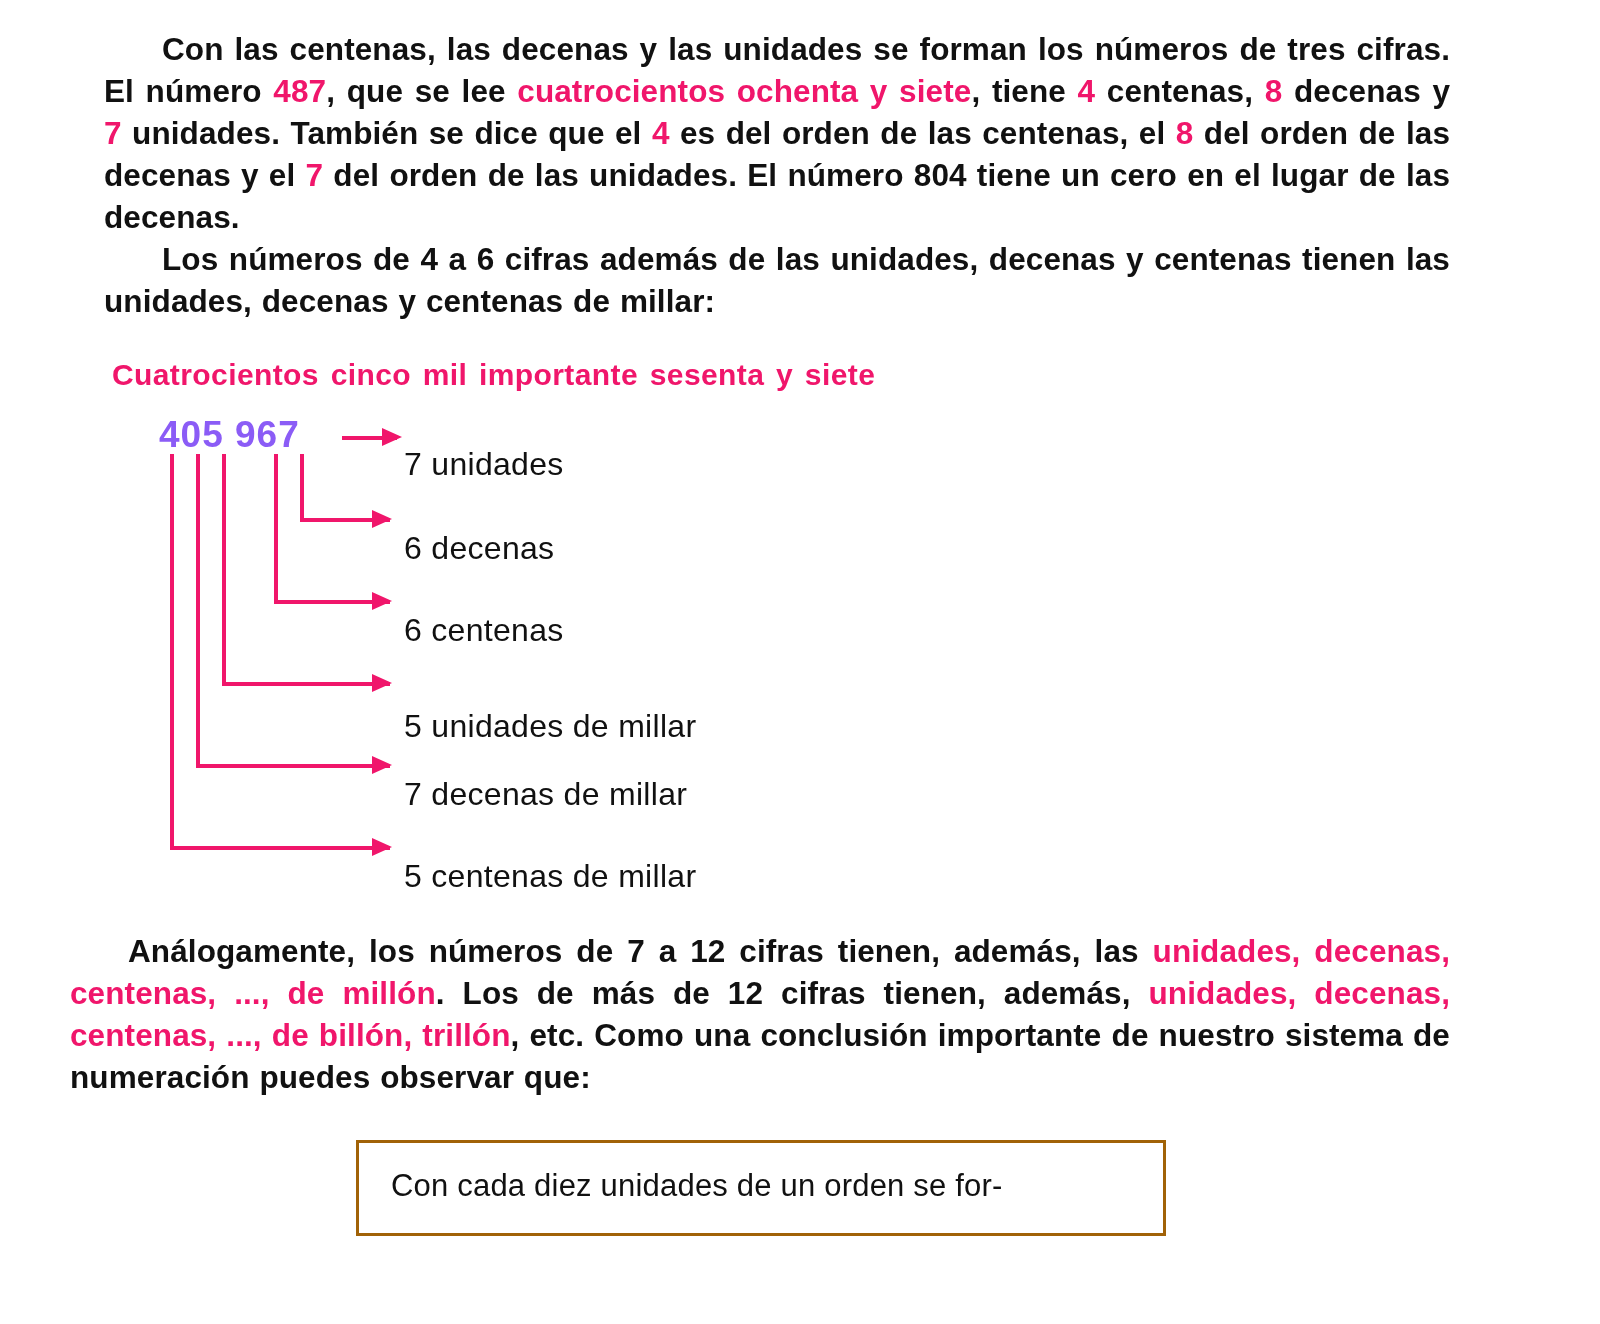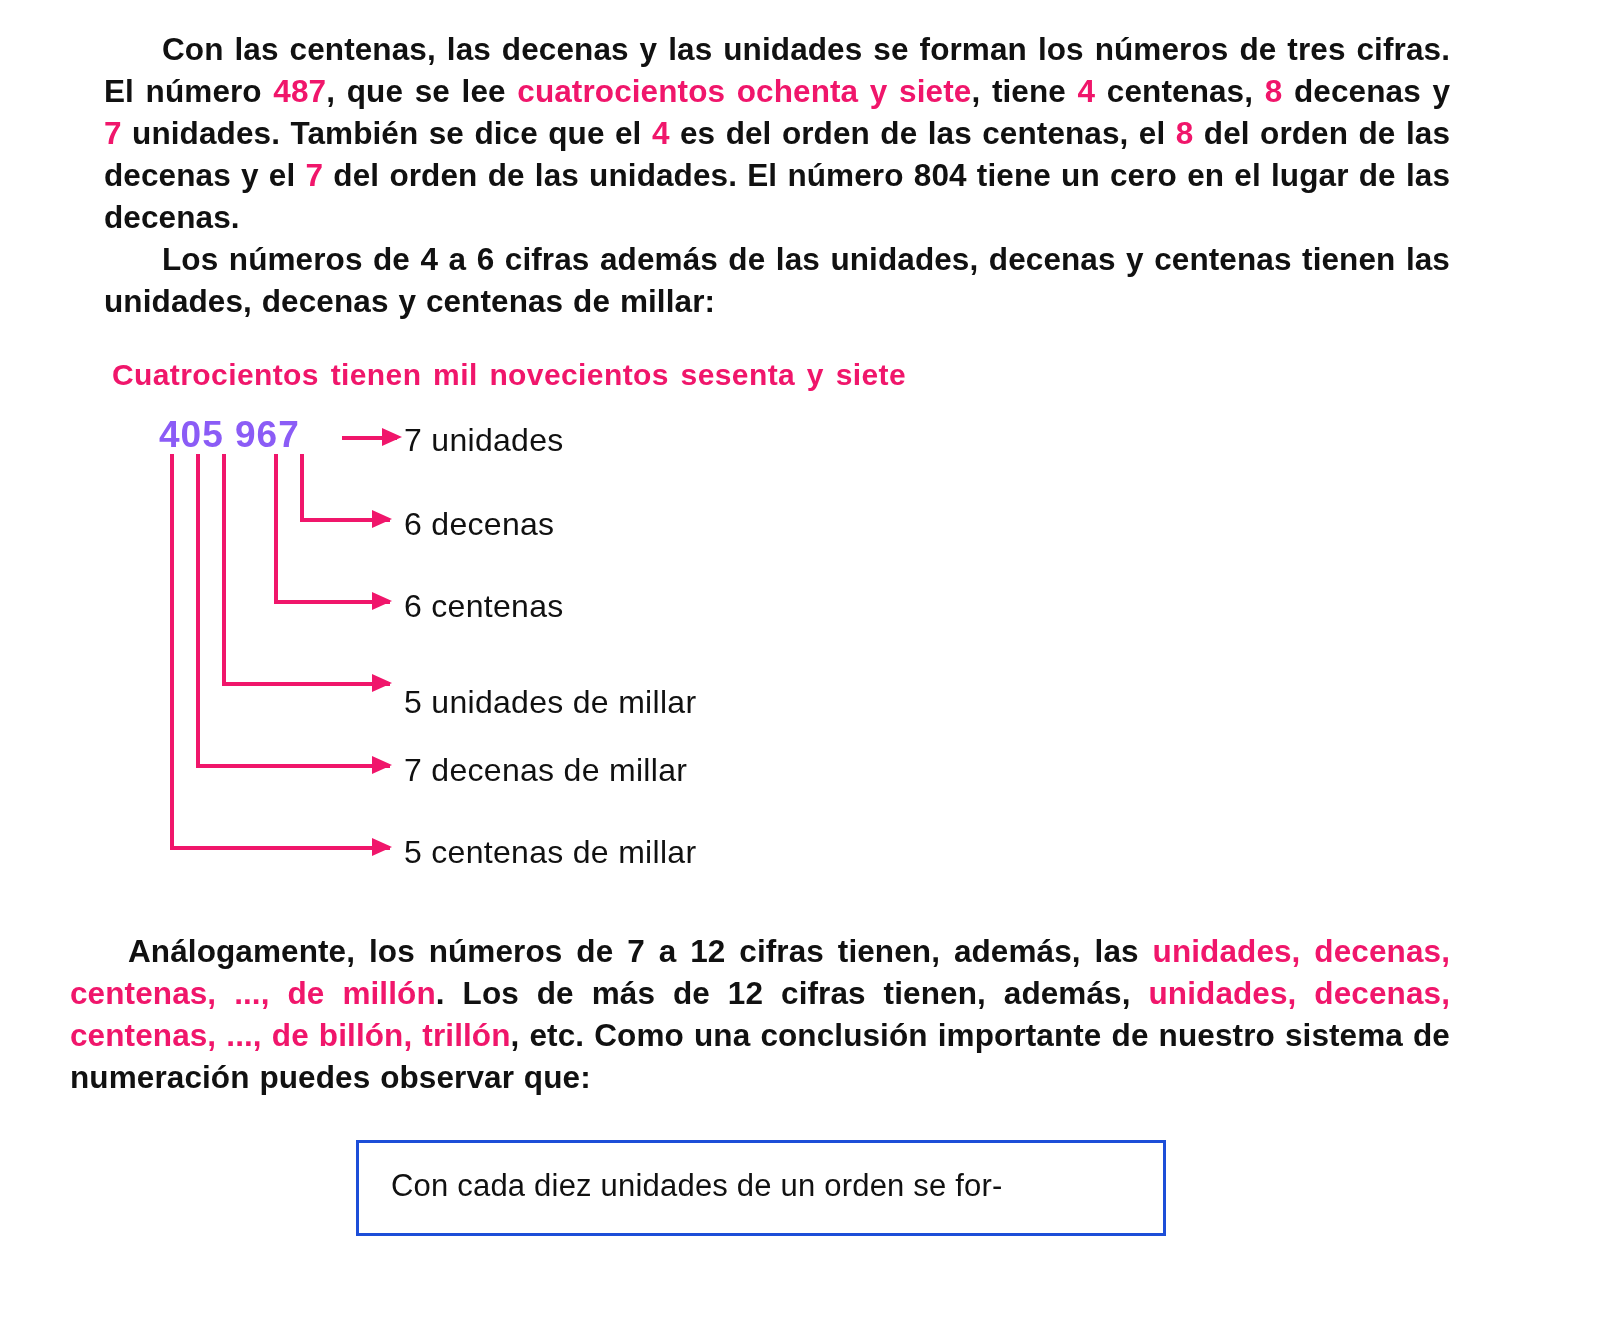--- a/index.html
+++ b/index.html
@@ -65,20 +65,21 @@
     letter-spacing: 1px;
     color: #8b5cf6;
     white-space: pre;
   }
   .dg-label {
     position: absolute;
     font-size: 32px;
     color: #111111;
     white-space: nowrap;
     letter-spacing: 0.3px;
+    margin-top: 24px;
   }
   .ln {
     position: absolute;
     background: #f0166b;
   }
   .vln { width: 4px; }
   .hln { height: 4px; }
   .arrow {
     position: absolute;
     width: 0; height: 0;
@@ -86,21 +87,21 @@
     border-bottom: 9px solid transparent;
     border-left: 20px solid #f0166b;
   }
   
   .conclusion {
     position: absolute;
     left: 356px;
     top: 1140px;
     width: 810px;
     box-sizing: border-box;
-    border: 3px solid #1d4ed8;
+    border: 3px solid #a16207;
     padding: 22px 30px 26px 32px;
   }
   .conclusion p {
     margin: 0;
     font-size: 31px;
     line-height: 42px;
     color: #111111;
     letter-spacing: 0.2px;
   }
   .bottom-paras {
@@ -112,21 +113,21 @@
 </style>
 </head>
 <body>
 
 <div class="page">
 
   <p class="para"><span class="indent"></span><span class="blk">Con las centenas, las decenas y las unidades se forman los números de tres cifras. El número </span><span class="pink">487</span><span class="blk">, que se lee </span><span class="pink">cuatrocientos ochenta y siete</span><span class="blk">, tiene </span><span class="pink">4</span><span class="blk"> centenas, </span><span class="pink">8</span><span class="blk"> decenas y </span><span class="pink">7</span><span class="blk"> unidades. También se dice que el </span><span class="pink">4</span><span class="blk"> es del orden de las centenas, el </span><span class="pink">8</span><span class="blk"> del orden de las decenas y el </span><span class="pink">7</span><span class="blk"> del orden de las unidades. El número 804 tiene un cero en el lugar de las decenas.</span></p>
 
   <p class="para"><span class="indent"></span><span>Los números de 4 a 6 cifras además de las unidades, decenas y centenas tienen las unidades, decenas y centenas de millar:</span></p>
 
-  <div class="heading-pink">Cuatrocientos tienen mil novecientos sesenta y siete</div>
+  <div class="heading-pink">Cuatrocientos cinco mil importante sesenta y siete</div>
 
   <div class="diagram">
 
     <div class="dg-number">405 967</div>
 
     <div class="dg-label" style="left:300px; top:8px;">7 unidades</div>
     <div class="dg-label" style="left:300px; top:92px;">6 decenas</div>
     <div class="dg-label" style="left:300px; top:174px;">6 centenas</div>
     <div class="dg-label" style="left:300px; top:270px;">5 unidades de millar</div>
     <div class="dg-label" style="left:300px; top:338px;">7 decenas de millar</div>

